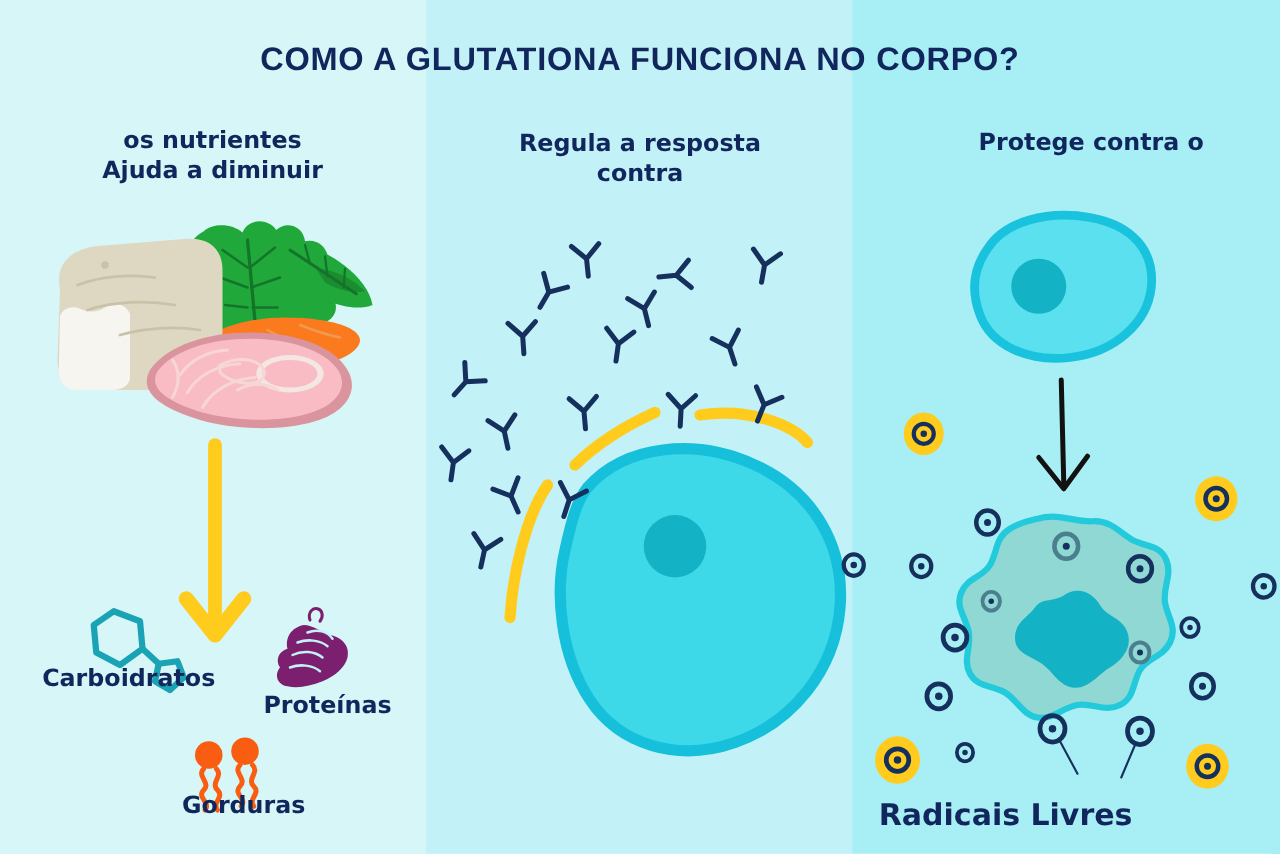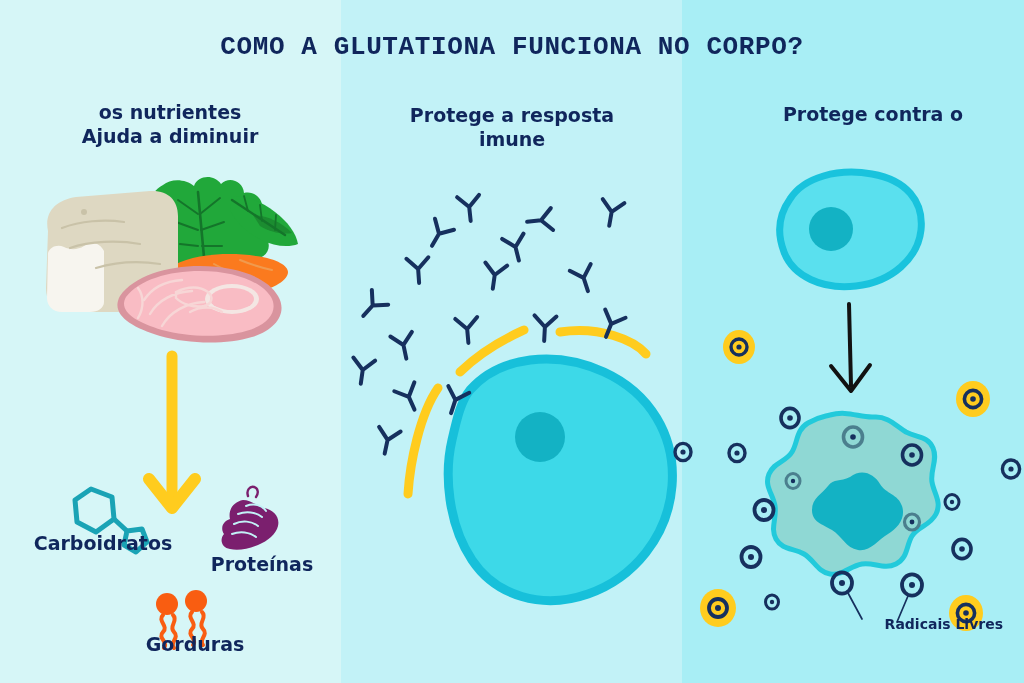--- a/index.html
+++ b/index.html
@@ -26,21 +26,21 @@
   #band-3 { left: 682px; width: 342px; background: #a8eef5; }
 
   #title {
     position: absolute;
     top: 32px; left: 0; width: 1024px;
     text-align: center;
     font-size: 26px;
     font-weight: bold;
     letter-spacing: 0.6px;
     color: #10265c;
-    font-family: Liberation Mono, monospace;
+    font-family: Liberation Sans, sans-serif;
   }
 
   .col-head {
     position: absolute;
     text-align: center;
     font-size: 19px;
     font-weight: bold;
     line-height: 1.28;
     color: #10265c;
     font-family: "DejaVu Sans", sans-serif;
@@ -57,23 +57,23 @@
     font-family: "DejaVu Sans", sans-serif;
     text-align: center;
     white-space: nowrap;
   }
   #label-carbs    { top: 532px; left: 18px;  width: 170px; }
   #label-proteins { top: 553px; left: 196px; width: 132px; }
   #label-fats     { top: 633px; left: 110px; width: 170px; }
 
   #label-radicals {
     position: absolute;
-    top: 616px; left: 703px; width: 300px;
-    text-align: right;
-    font-size: 14px;
+    top: 638px; left: 703px; width: 300px;
+    text-align: left;
+    font-size: 24px;
     font-weight: bold;
     color: #10265c;
     font-family: "DejaVu Sans", sans-serif;
   }
 
   .svg-layer {
     position: absolute;
     top: 0; left: 0;
     width: 1024px; height: 683px;
     pointer-events: none;
@@ -88,22 +88,22 @@
   <div class="band" id="band-2"></div>
   <div class="band" id="band-3"></div>
 
   <div id="title">COMO A GLUTATIONA FUNCIONA NO CORPO?</div>
 
   <div class="col-head" id="head-1">
     <div>os nutrientes</div>
     <div>Ajuda a diminuir</div>
   </div>
   <div class="col-head" id="head-2">
-    <div>Protege a resposta</div>
-    <div>imune</div>
+    <div>Regula a resposta</div>
+    <div>contra</div>
   </div>
   <div class="col-head" id="head-3">
     <div>Protege contra o</div>
   </div>
 
   <svg class="svg-layer" viewBox="0 0 1024 683">
 
     <g>
 
       <g>

